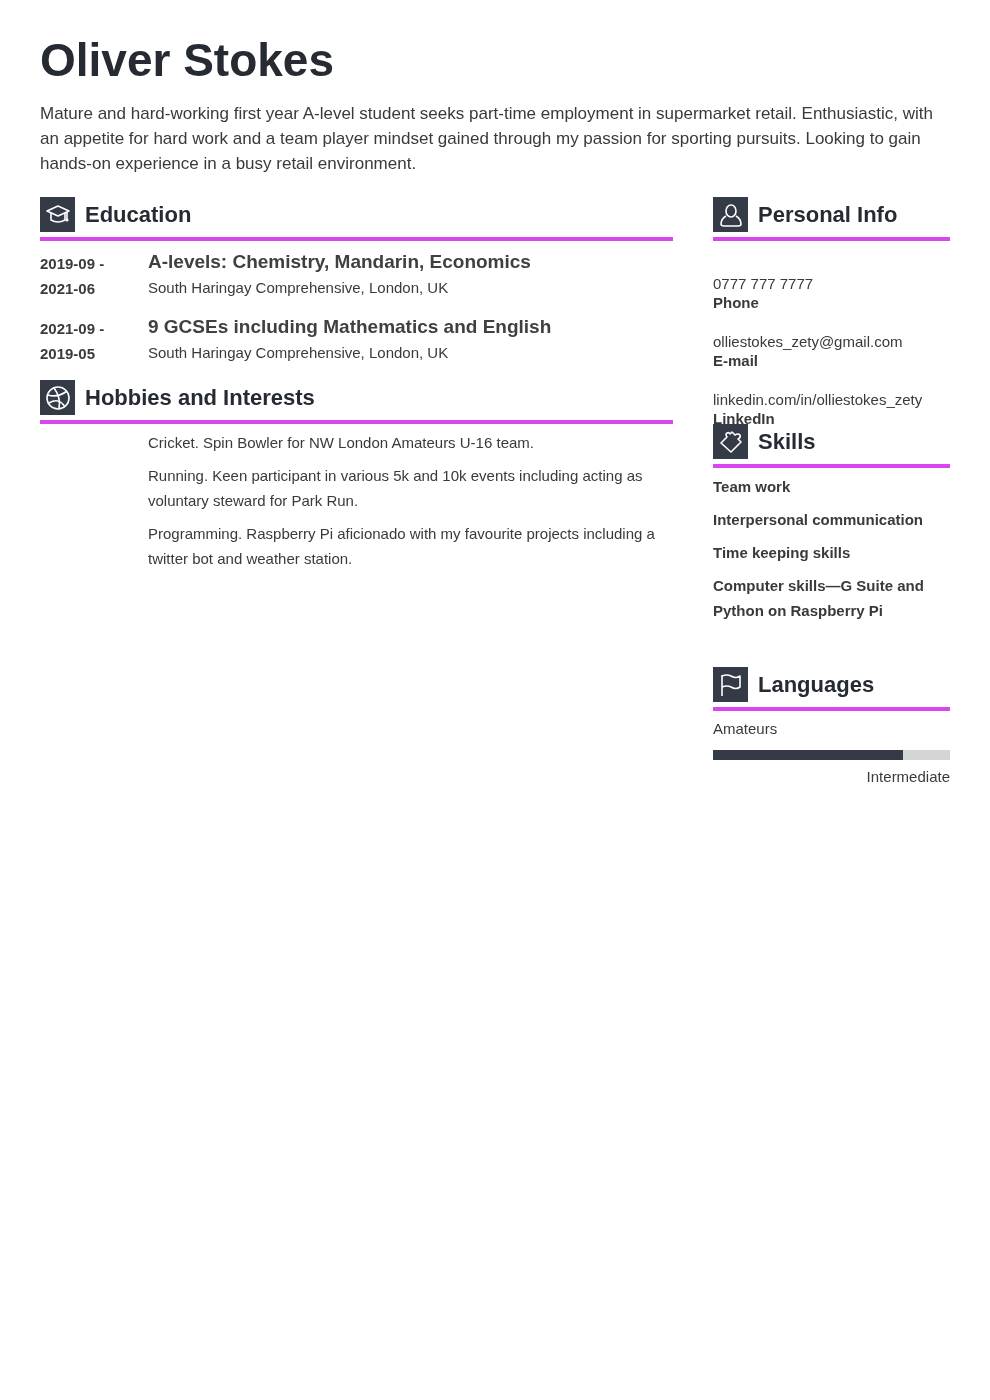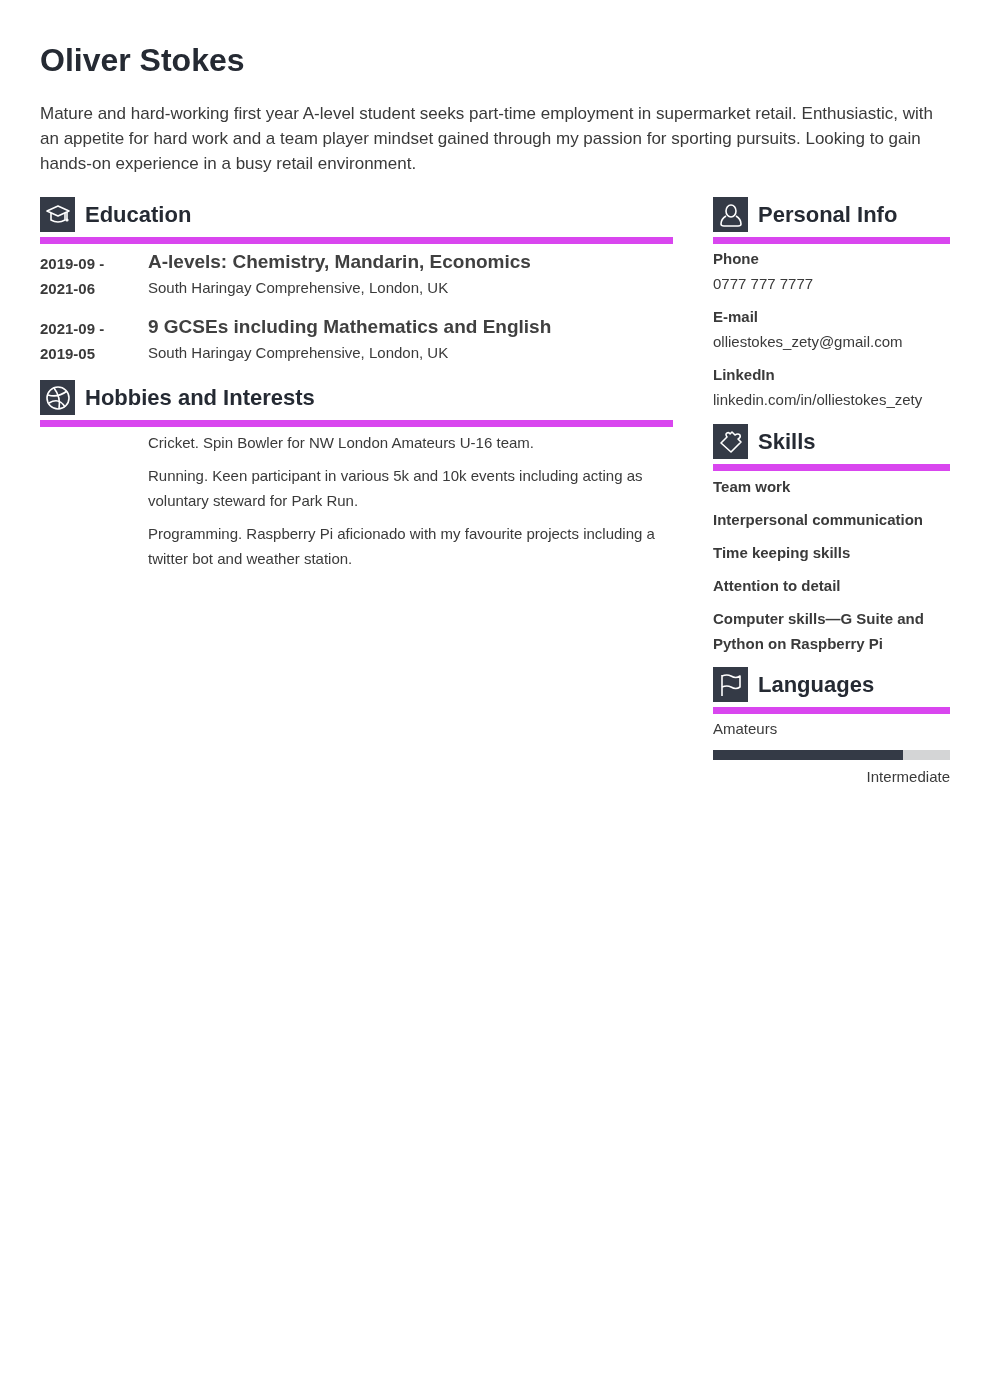--- a/index.html
+++ b/index.html
@@ -2,49 +2,49 @@
 <html><head>
 <meta charset="utf-8">
 <style>
   html, body { margin: 0; padding: 0; background: #ffffff; }
   body {
     width: 990px; height: 1400px; position: relative; overflow: hidden;
     font-family: "Liberation Sans", sans-serif; color: #3a3a3a;
   }
   .name {
     position: absolute; left: 40px; top: 36px; margin: 0;
-    font-size: 32px; font-weight: bold; color: #252a33; line-height: 48px;
+    font-size: 46px; font-weight: bold; color: #252a33; line-height: 48px;
   }
   .summary {
     position: absolute; left: 40px; top: 101px; width: 910px; margin: 0;
     font-size: 17px; line-height: 25px; color: #3a3a3a;
   }
   .section-head {
-    position: absolute; height: 40px; border-bottom: 7px solid #d946ef;
+    position: absolute; height: 40px; border-bottom: 4px solid #d946ef;
   }
   .section-head .icon {
     position: absolute; left: 0; top: 0; width: 35px; height: 35px;
     background: #343a46; display: flex; align-items: center; justify-content: center;
   }
   .section-head .title {
     position: absolute; left: 45px; top: 4px; font-size: 22px; font-weight: bold;
     color: #252a33; line-height: 28px;
   }
   .left-head { left: 40px; width: 633px; }
   .right-head { left: 713px; width: 237px; }
 
   .edu-item { position: absolute; left: 40px; width: 633px; }
   .edu-date { position: absolute; left: 0; top: 0; width: 100px; font-size: 15px; font-weight: bold; line-height: 25px; color: #3a3a3a; }
   .edu-title { position: absolute; left: 108px; top: -3px; font-size: 19px; font-weight: bold; color: #404040; line-height: 28px; white-space: nowrap; }
   .edu-school { position: absolute; left: 108px; top: 26px; font-size: 15px; color: #3a3a3a; line-height: 22px; white-space: nowrap; }
 
   .hobbies { position: absolute; left: 148px; top: 430px; width: 525px; }
   .hobby { font-size: 15px; line-height: 25px; color: #3a3a3a; margin: 0 0 8px 0; }
 
-  .info-label { position: absolute; left: 713px; font-size: 15px; font-weight: bold; color: #3a3a3a; line-height: 22px; }
+  .info-label { position: absolute; left: 713px; font-size: 15px; font-weight: bold; color: #3a3a3a; line-height: 22px; margin-top: 44px; }
   .info-value { position: absolute; left: 713px; font-size: 15px; color: #3a3a3a; line-height: 22px; white-space: nowrap; }
 
   .skills { position: absolute; left: 713px; top: 474px; width: 237px; }
   .skill { font-size: 15px; line-height: 25px; color: #3a3a3a; margin: 0 0 8px 0; font-weight: bold; }
 
   .lang-name { position: absolute; left: 713px; top: 718px; font-size: 15px; line-height: 22px; color: #3a3a3a; }
   .lang-bar { position: absolute; left: 713px; top: 750px; width: 237px; height: 10px; background: #d4d5d6; }
   .lang-fill { height: 10px; background: #343a46; }
   .lang-level { position: absolute; left: 713px; top: 766px; width: 237px; text-align: right; font-size: 15px; line-height: 22px; color: #3a3a3a; }
   svg { display: block; }
@@ -126,21 +126,20 @@
       <path d="M3 14 L9 8 Q7 5 9 4 Q11 3 12 5 L14 3 L17 6 Q20 4 22 6 Q23 9 20 10 L23 13 L13 23 Z"></path>
     </svg>
   </div>
   <div class="title">Skills</div>
 </div>
 
 <div class="skills">
   <p class="skill">Team work</p>
   <p class="skill">Interpersonal communication</p>
   <p class="skill">Time keeping skills</p>
-  <p class="skill">Attention to detail</p>
   <p class="skill">Computer skills—G Suite and Python on Raspberry Pi</p>
 </div>
 
 <div class="section-head right-head" style="top:667px;">
   <div class="icon">
     <svg width="26" height="26" viewBox="0 0 26 26" fill="none" stroke="#fff" stroke-width="1.6" stroke-linejoin="round">
       <path d="M4 3 V24"></path>
       <path d="M4 4 Q9 2 13 4 Q18 7 22 4 V15 Q18 18 13 15 Q9 13 4 15"></path>
     </svg>
   </div>

